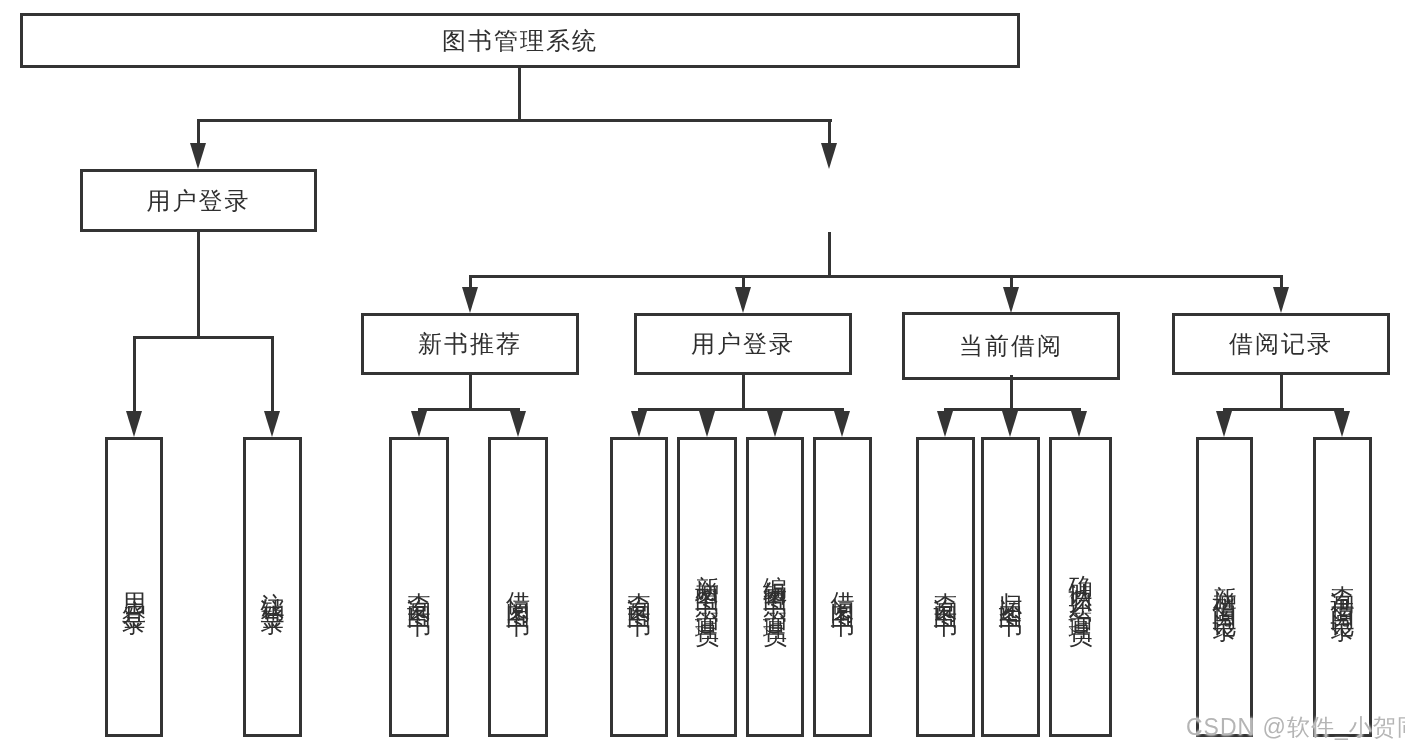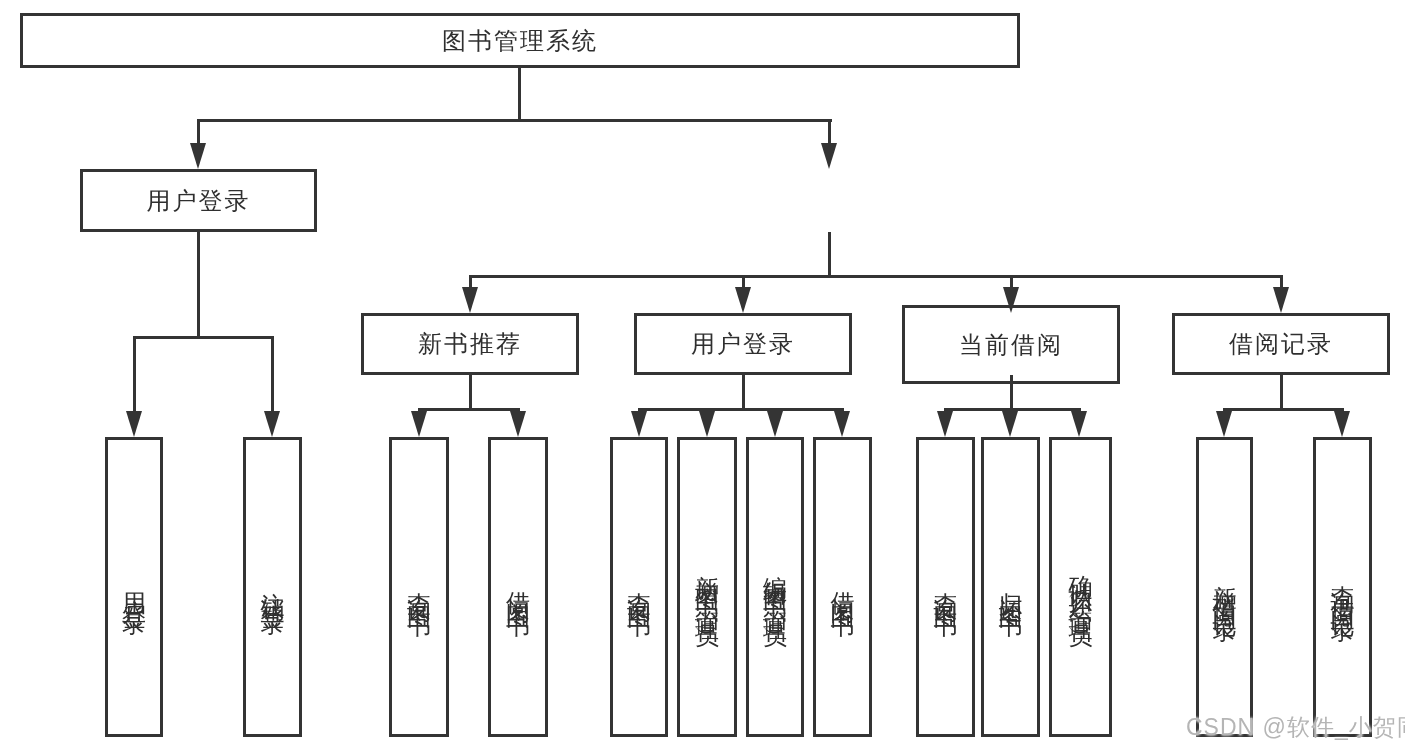--- a/index.html
+++ b/index.html
@@ -47,21 +47,21 @@
 <body>
 
 <div class="canvas">
 
   <div class="box" style="left:20px;top:13px;width:1000px;height:55px">图书管理系统</div>
 
   <div class="box" style="left:80px;top:169px;width:237px;height:63px">用户登录</div>
 
   <div class="box" style="left:361px;top:313px;width:218px;height:62px">新书推荐</div>
   <div class="box" style="left:634px;top:313px;width:218px;height:62px">用户登录</div>
-  <div class="box" style="left:902px;top:305px;width:218px;height:79px">当前借阅</div>
+  <div class="box" style="left:902px;top:312px;width:218px;height:68px">当前借阅</div>
   <div class="box" style="left:1172px;top:313px;width:218px;height:62px">借阅记录</div>
 
   <div class="vbox" style="left:105px;width:58px">用户登录</div>
   <div class="vbox" style="left:243px;width:59px">注销登录</div>
 
   <div class="vbox" style="left:389px;width:60px">查询图书</div>
   <div class="vbox" style="left:488px;width:60px">借阅图书</div>
 
   <div class="vbox" style="left:610px;width:58px">查询图书</div>
   <div class="vbox" style="left:677px;width:60px">新增图书（管理员）</div>

